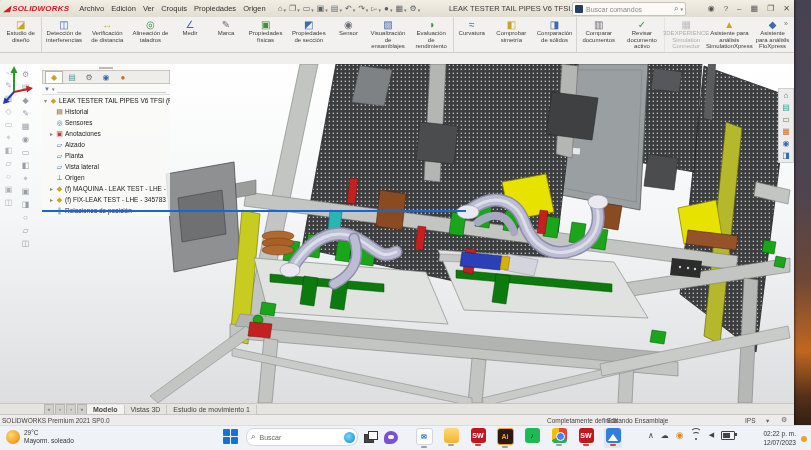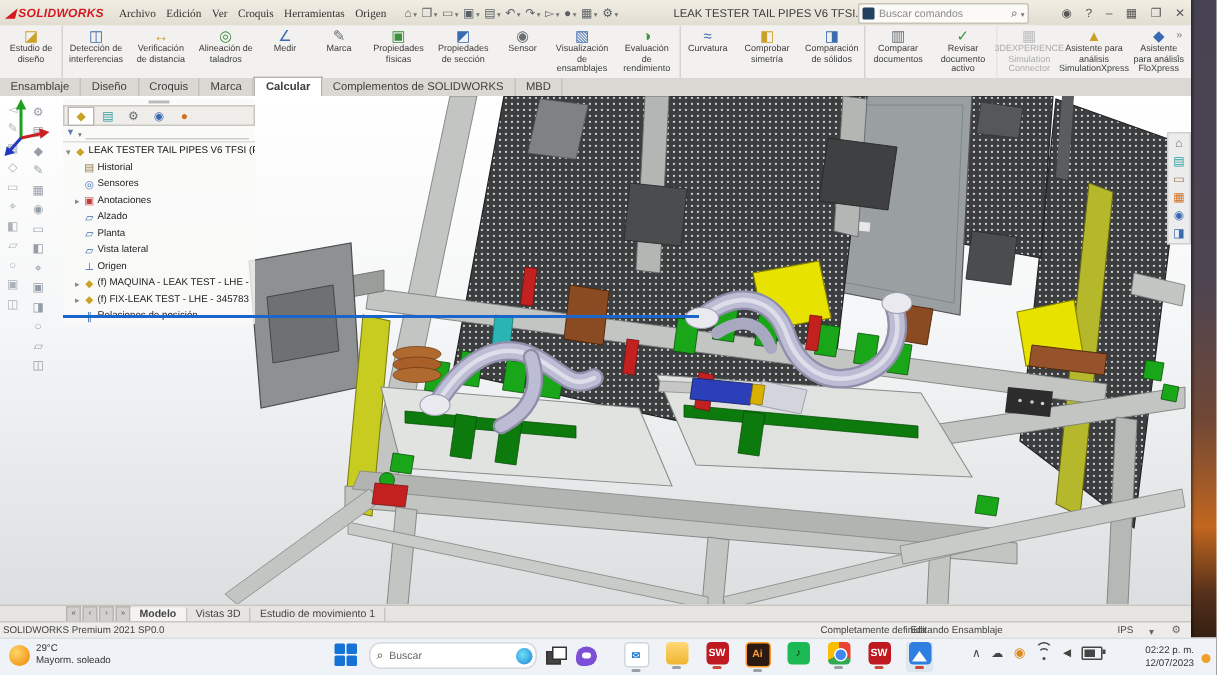--- a/index.html
+++ b/index.html
@@ -8,21 +8,21 @@
   .screen{position:relative;width:811px;height:450px;}
   
   .sw-window{position:absolute;left:0;top:0;width:794px;height:425px;background:#f0efed;box-shadow:1px 0 2px rgba(0,0,0,.5);}
   
   .titlebar{position:absolute;left:0;top:0;width:794px;height:17px;background:linear-gradient(#f2eee4,#e2ddd1);
             display:flex;align-items:center;font-size:7.5px;color:#333;}
   .swlogo{display:flex;align-items:center;margin-left:4px;color:#d41920;font-weight:bold;font-style:italic;}
   .swlogo .lg{font-size:8px;margin-right:2px;}
   .swlogo .lt{font-size:8px;letter-spacing:.2px;}
   .menus{display:flex;gap:7px;margin-left:10px;}
-  .menus .mi{cursor:default;font-family:Liberation Serif, serif;}
+  .menus .mi{cursor:default;}
   .qicons{display:flex;gap:3px;margin-left:12px;color:#5a5f66;font-size:8px;align-items:center;}
   .qi{display:flex;align-items:flex-end;}
   .qi .dd{font-size:5px;color:#777;margin-left:1px;}
   .doc-title{position:absolute;left:440px;width:170px;text-align:center;font-size:7.5px;color:#3a3a3a;white-space:nowrap;overflow:hidden;}
   .searchbox{position:absolute;left:572px;top:2px;width:112px;height:12px;background:#fbfaf7;border:1px solid #c9c4ba;border-radius:2px;
              display:flex;align-items:center;font-size:7px;color:#8a8a8a;}
   .searchbox .slogo{width:8px;height:8px;background:#23415f;border-radius:1px;margin:0 3px 0 2px;}
   .searchbox .mag{margin-left:auto;color:#555;font-size:8px;}
   .searchbox .dd{font-size:5px;color:#777;margin:0 2px;}
   .tb-right{position:absolute;right:4px;top:0;height:17px;display:flex;align-items:center;gap:9px;color:#555;}
@@ -145,21 +145,21 @@
       <div class="swlogo">
         <span class="lg">◢</span>
         <span class="lt">SOLIDWORKS</span>
       </div>
       <div class="menus">
 
       <span class="mi">Archivo</span>
           <span class="mi">Edición</span>
           <span class="mi">Ver</span>
           <span class="mi">Croquis</span>
-          <span class="mi">Herramientas</span>
+          <span class="mi">Propiedades</span>
           <span class="mi">Origen</span>
         </div>
       <div class="qicons">
 
       <span class="qi">
             <span>⌂</span>
             <span class="dd">▾</span>
           </span>
           <span class="qi">
             <span>❐</span>
@@ -314,30 +314,20 @@
         <div class="rbtn">
           <span class="ric icx blue">◆</span>
           <span class="rlb">Asistente para análisis FloXpress</span>
         </div>
       </div>
     <div class="ribbon-collapse">
       <span>»</span>
       <span>ˆ</span>
     </div>
 
-    <div class="cmtabs">
-
-    <span class="cmtab">Ensamblaje</span>
-        <span class="cmtab">Diseño</span>
-        <span class="cmtab">Croquis</span>
-        <span class="cmtab">Marca</span>
-        <span class="cmtab active">Calcular</span>
-        <span class="cmtab">Complementos de SOLIDWORKS</span>
-        <span class="cmtab">MBD</span>
-      </div>
 
     <div class="viewport">
 
       <svg width="794" height="339" viewBox="0 0 794 339">
         <defs>
           <pattern id="perf" width="4" height="4" patternUnits="userSpaceOnUse">
             <rect width="4" height="4" fill="#3b3d3f"></rect>
               <circle cx="1.3" cy="1.3" r="0.75" fill="#cfd2d4"></circle>
           </pattern>
         </defs>

